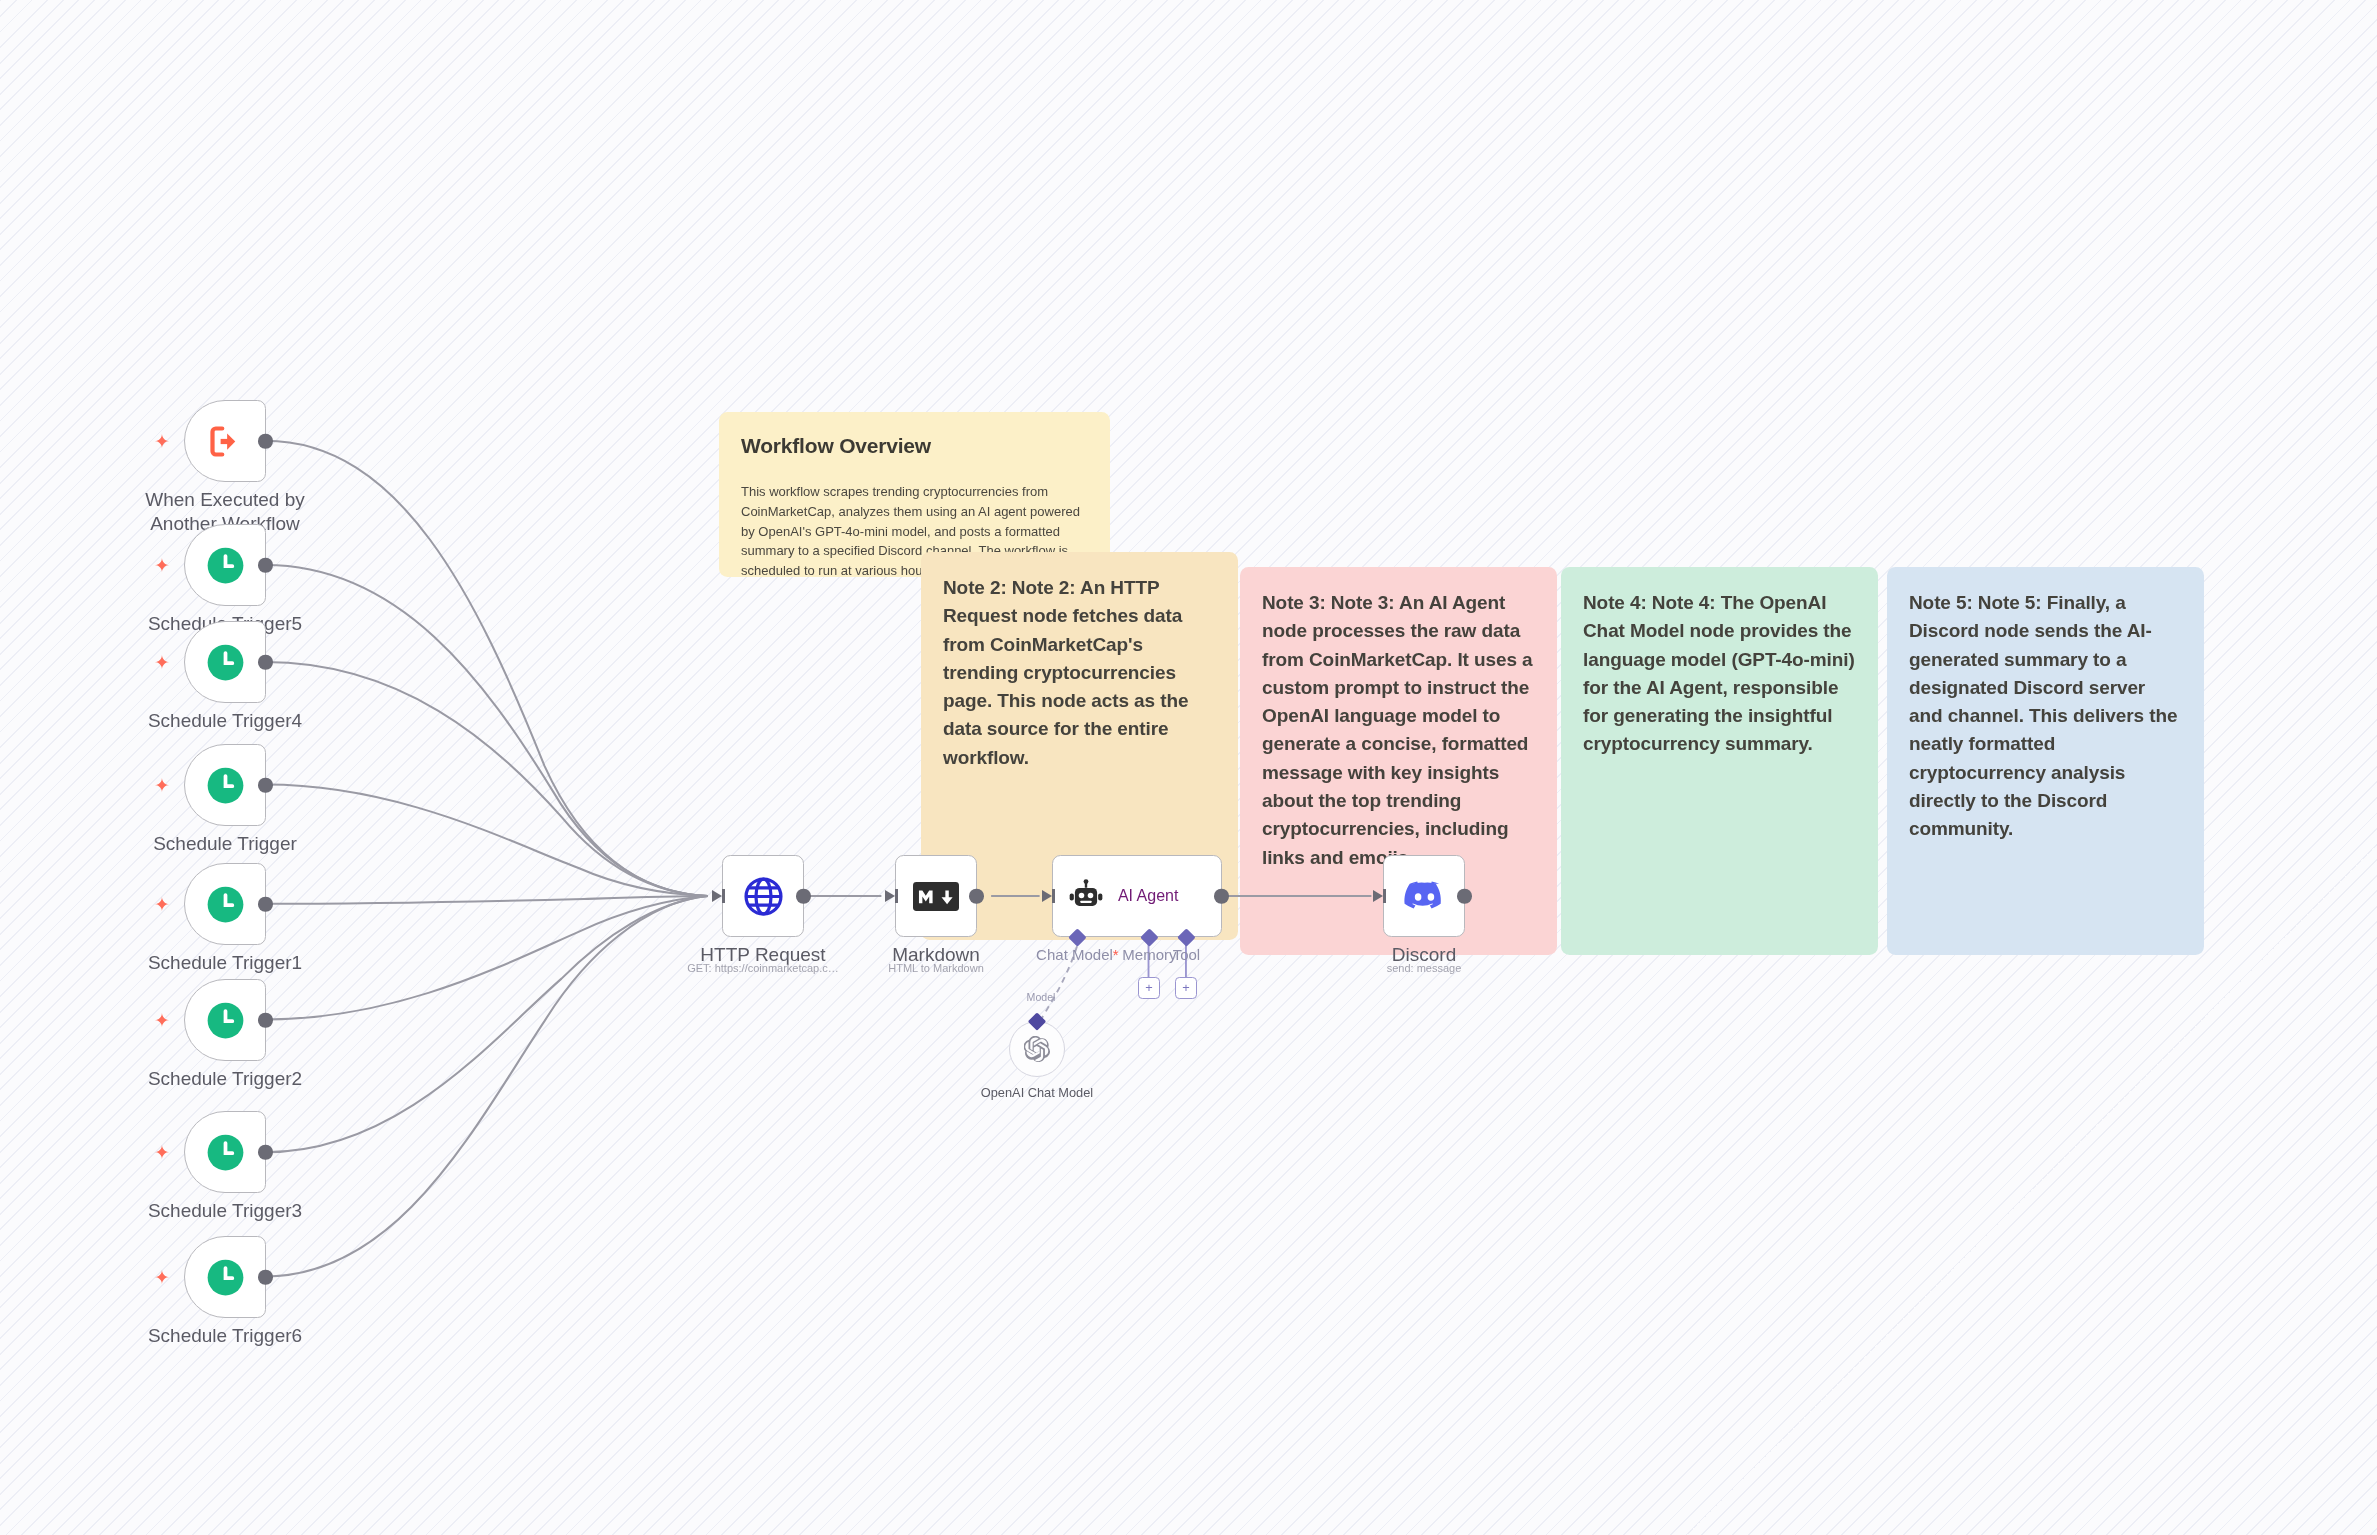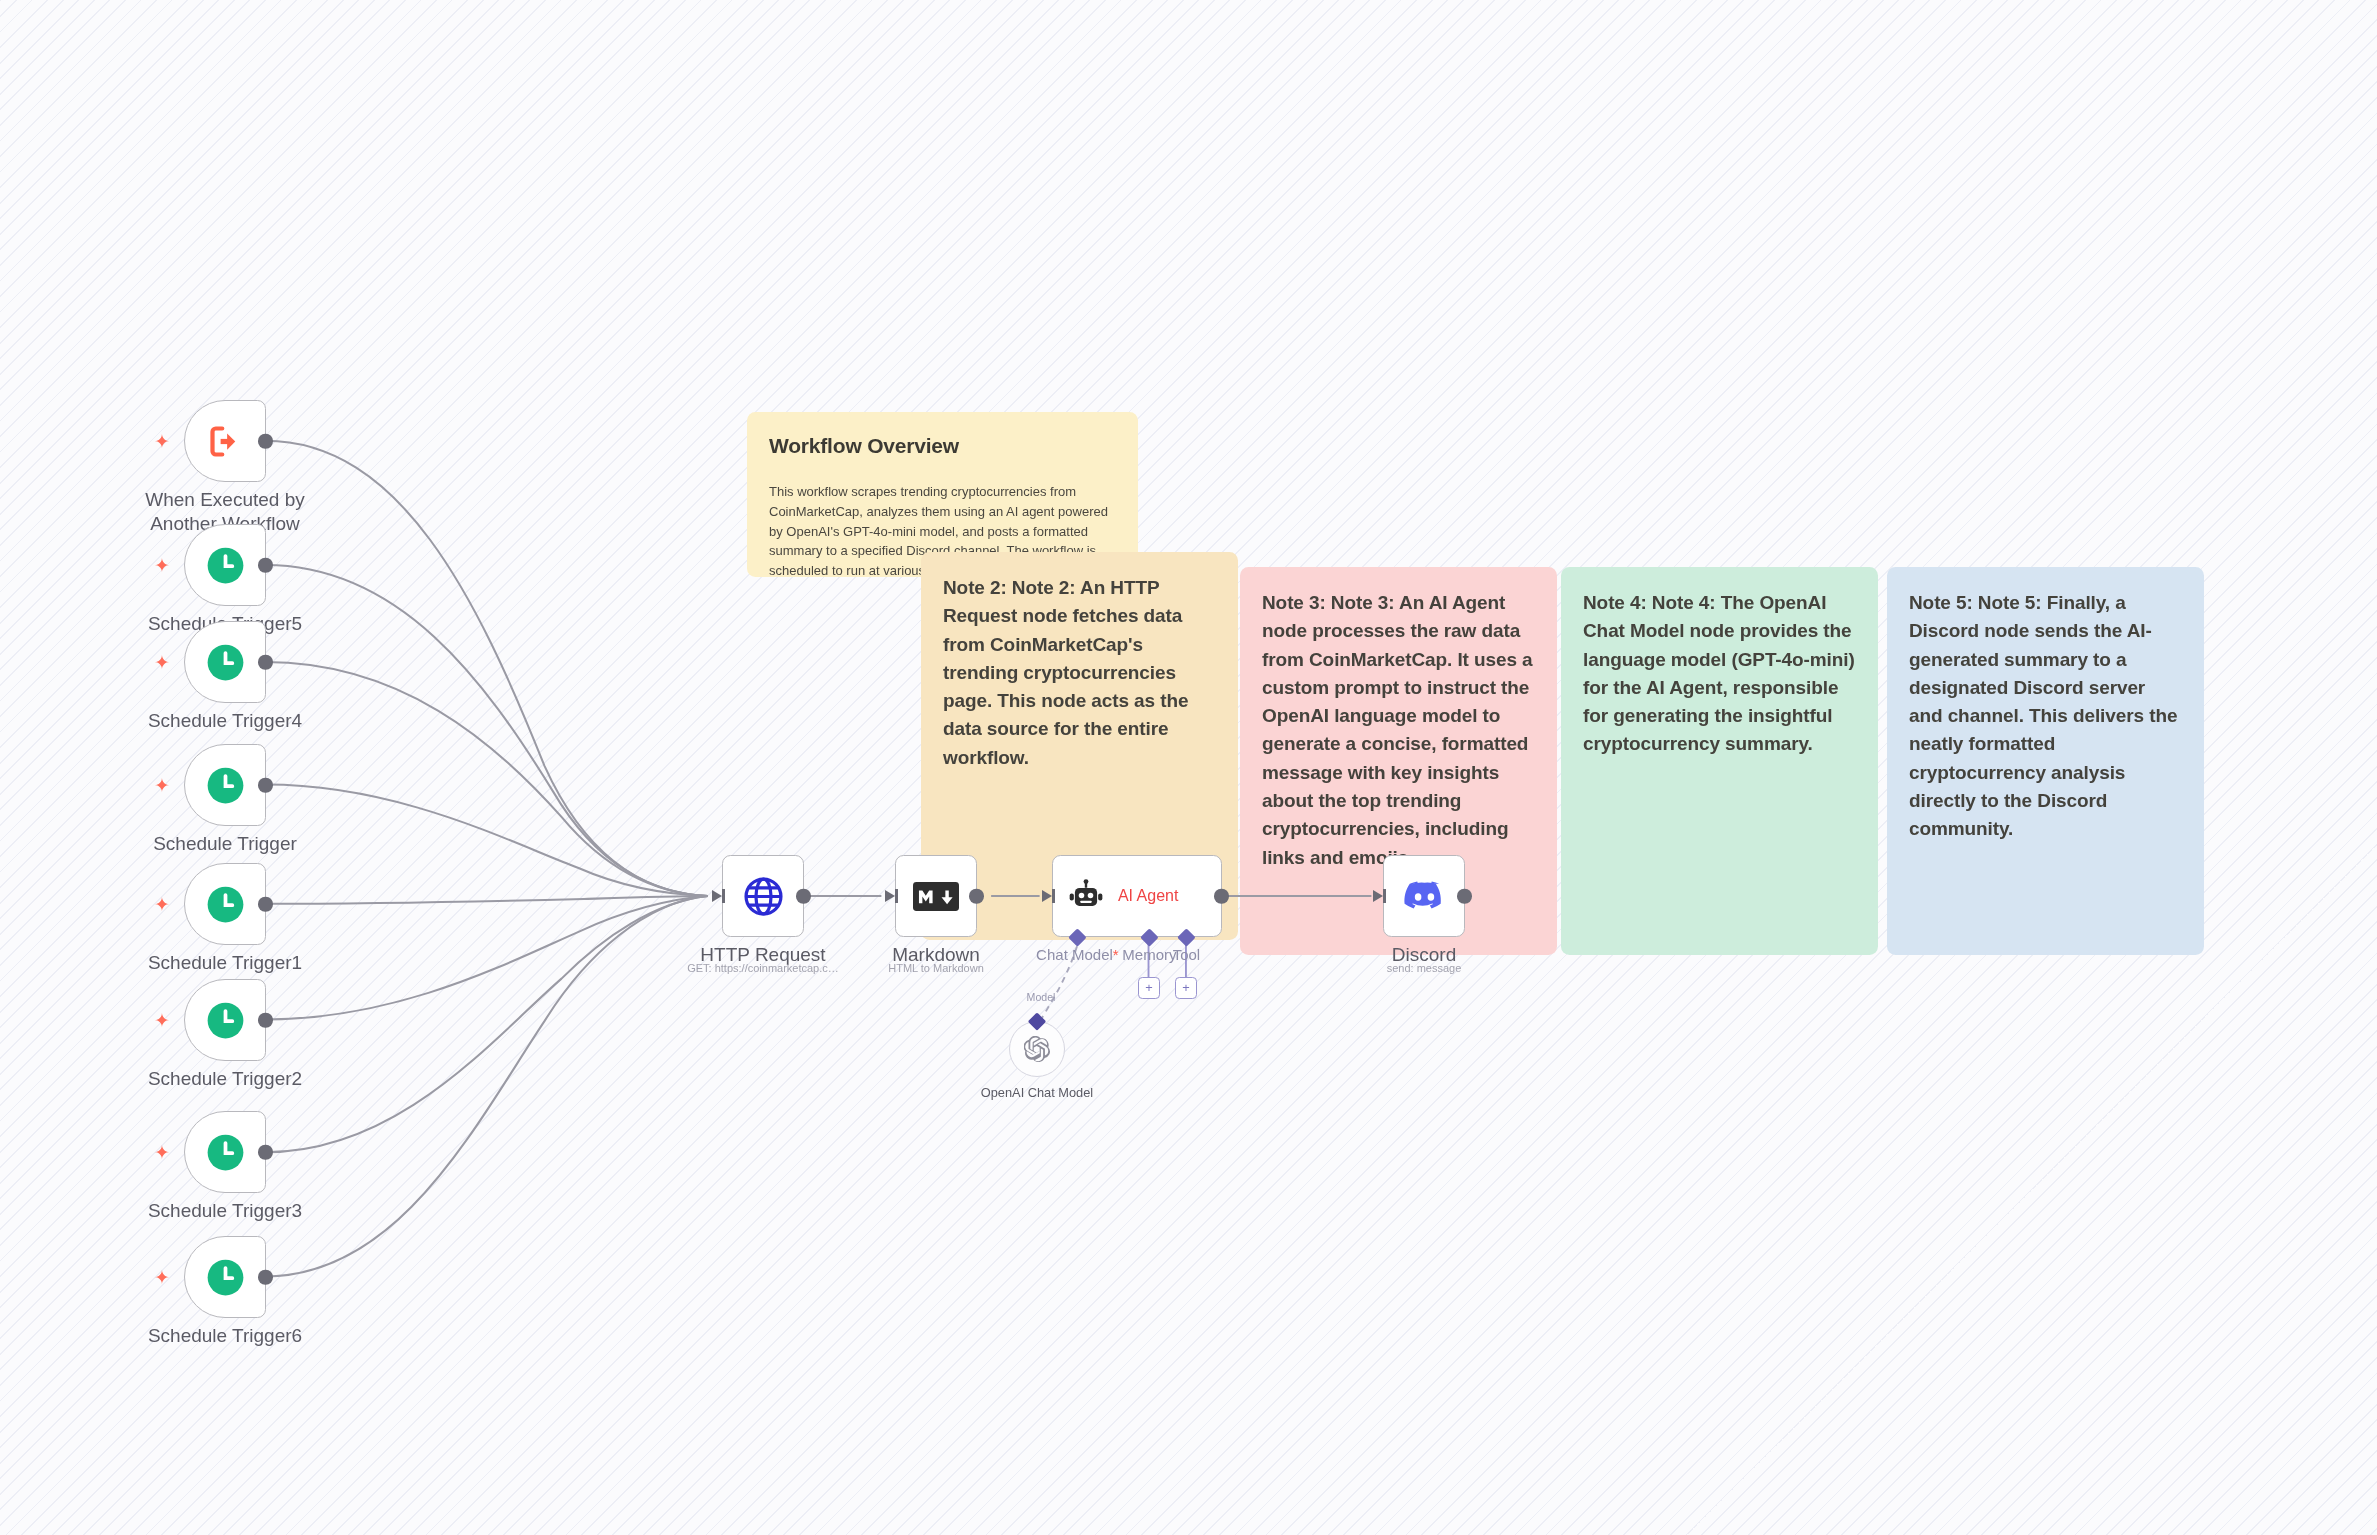--- a/index.html
+++ b/index.html
@@ -115,21 +115,21 @@
     width: 221px;
     text-align: center;
     font-size: 11px;
     color: #a2a2ae;
     white-space: nowrap;
     overflow: hidden;
     text-overflow: ellipsis;
   }
   .node-title-inline {
     font-size: 16px;
-    color: #ef4444;
+    color: #701a75;
   }
 
   
   .dot-out {
     position: absolute;
     right: -7.7px;
     top: 50%;
     transform: translateY(-50%);
     width: 14.5px;
     height: 14.5px;
@@ -238,21 +238,21 @@
     color: #9a9ab0;
     white-space: nowrap;
     padding-left: 8px;
   }
 </style>
 </head>
 <body>
 
 <div id="canvas">
 
-  <div class="sticky sticky-overview" style="left:719px; top:412px; width:391px; height:165px; background:#fcf0c8;margin-left:28px;">
+  <div class="sticky sticky-overview" style="left:719px; top:412px; width:391px; height:165px; background:#fcf0c8;">
     <div class="overview-title">Workflow Overview</div>
     <div class="overview-body">This workflow scrapes trending cryptocurrencies from CoinMarketCap, analyzes them using an AI agent powered by OpenAI's GPT-4o-mini model, and posts a formatted summary to a specified Discord channel. The workflow is scheduled to run at various hours (1 AM, 2 AM, 3 AM, 4 AM, 5 AM) and can also be triggered manually.</div>
   </div>
 
 
   <div class="sticky sticky-note" style="left:921px; top:552px; width:317px; height:388px; background:#f8e5c0;">
     <div class="note-body">Note 2: Note 2: An HTTP Request node fetches data from CoinMarketCap's trending cryptocurrencies page. This node acts as the data source for the entire workflow.</div>
   </div>
 
   <div class="sticky sticky-note" style="left:1240px; top:567px; width:317px; height:388px; background:#fbd4d4;">

